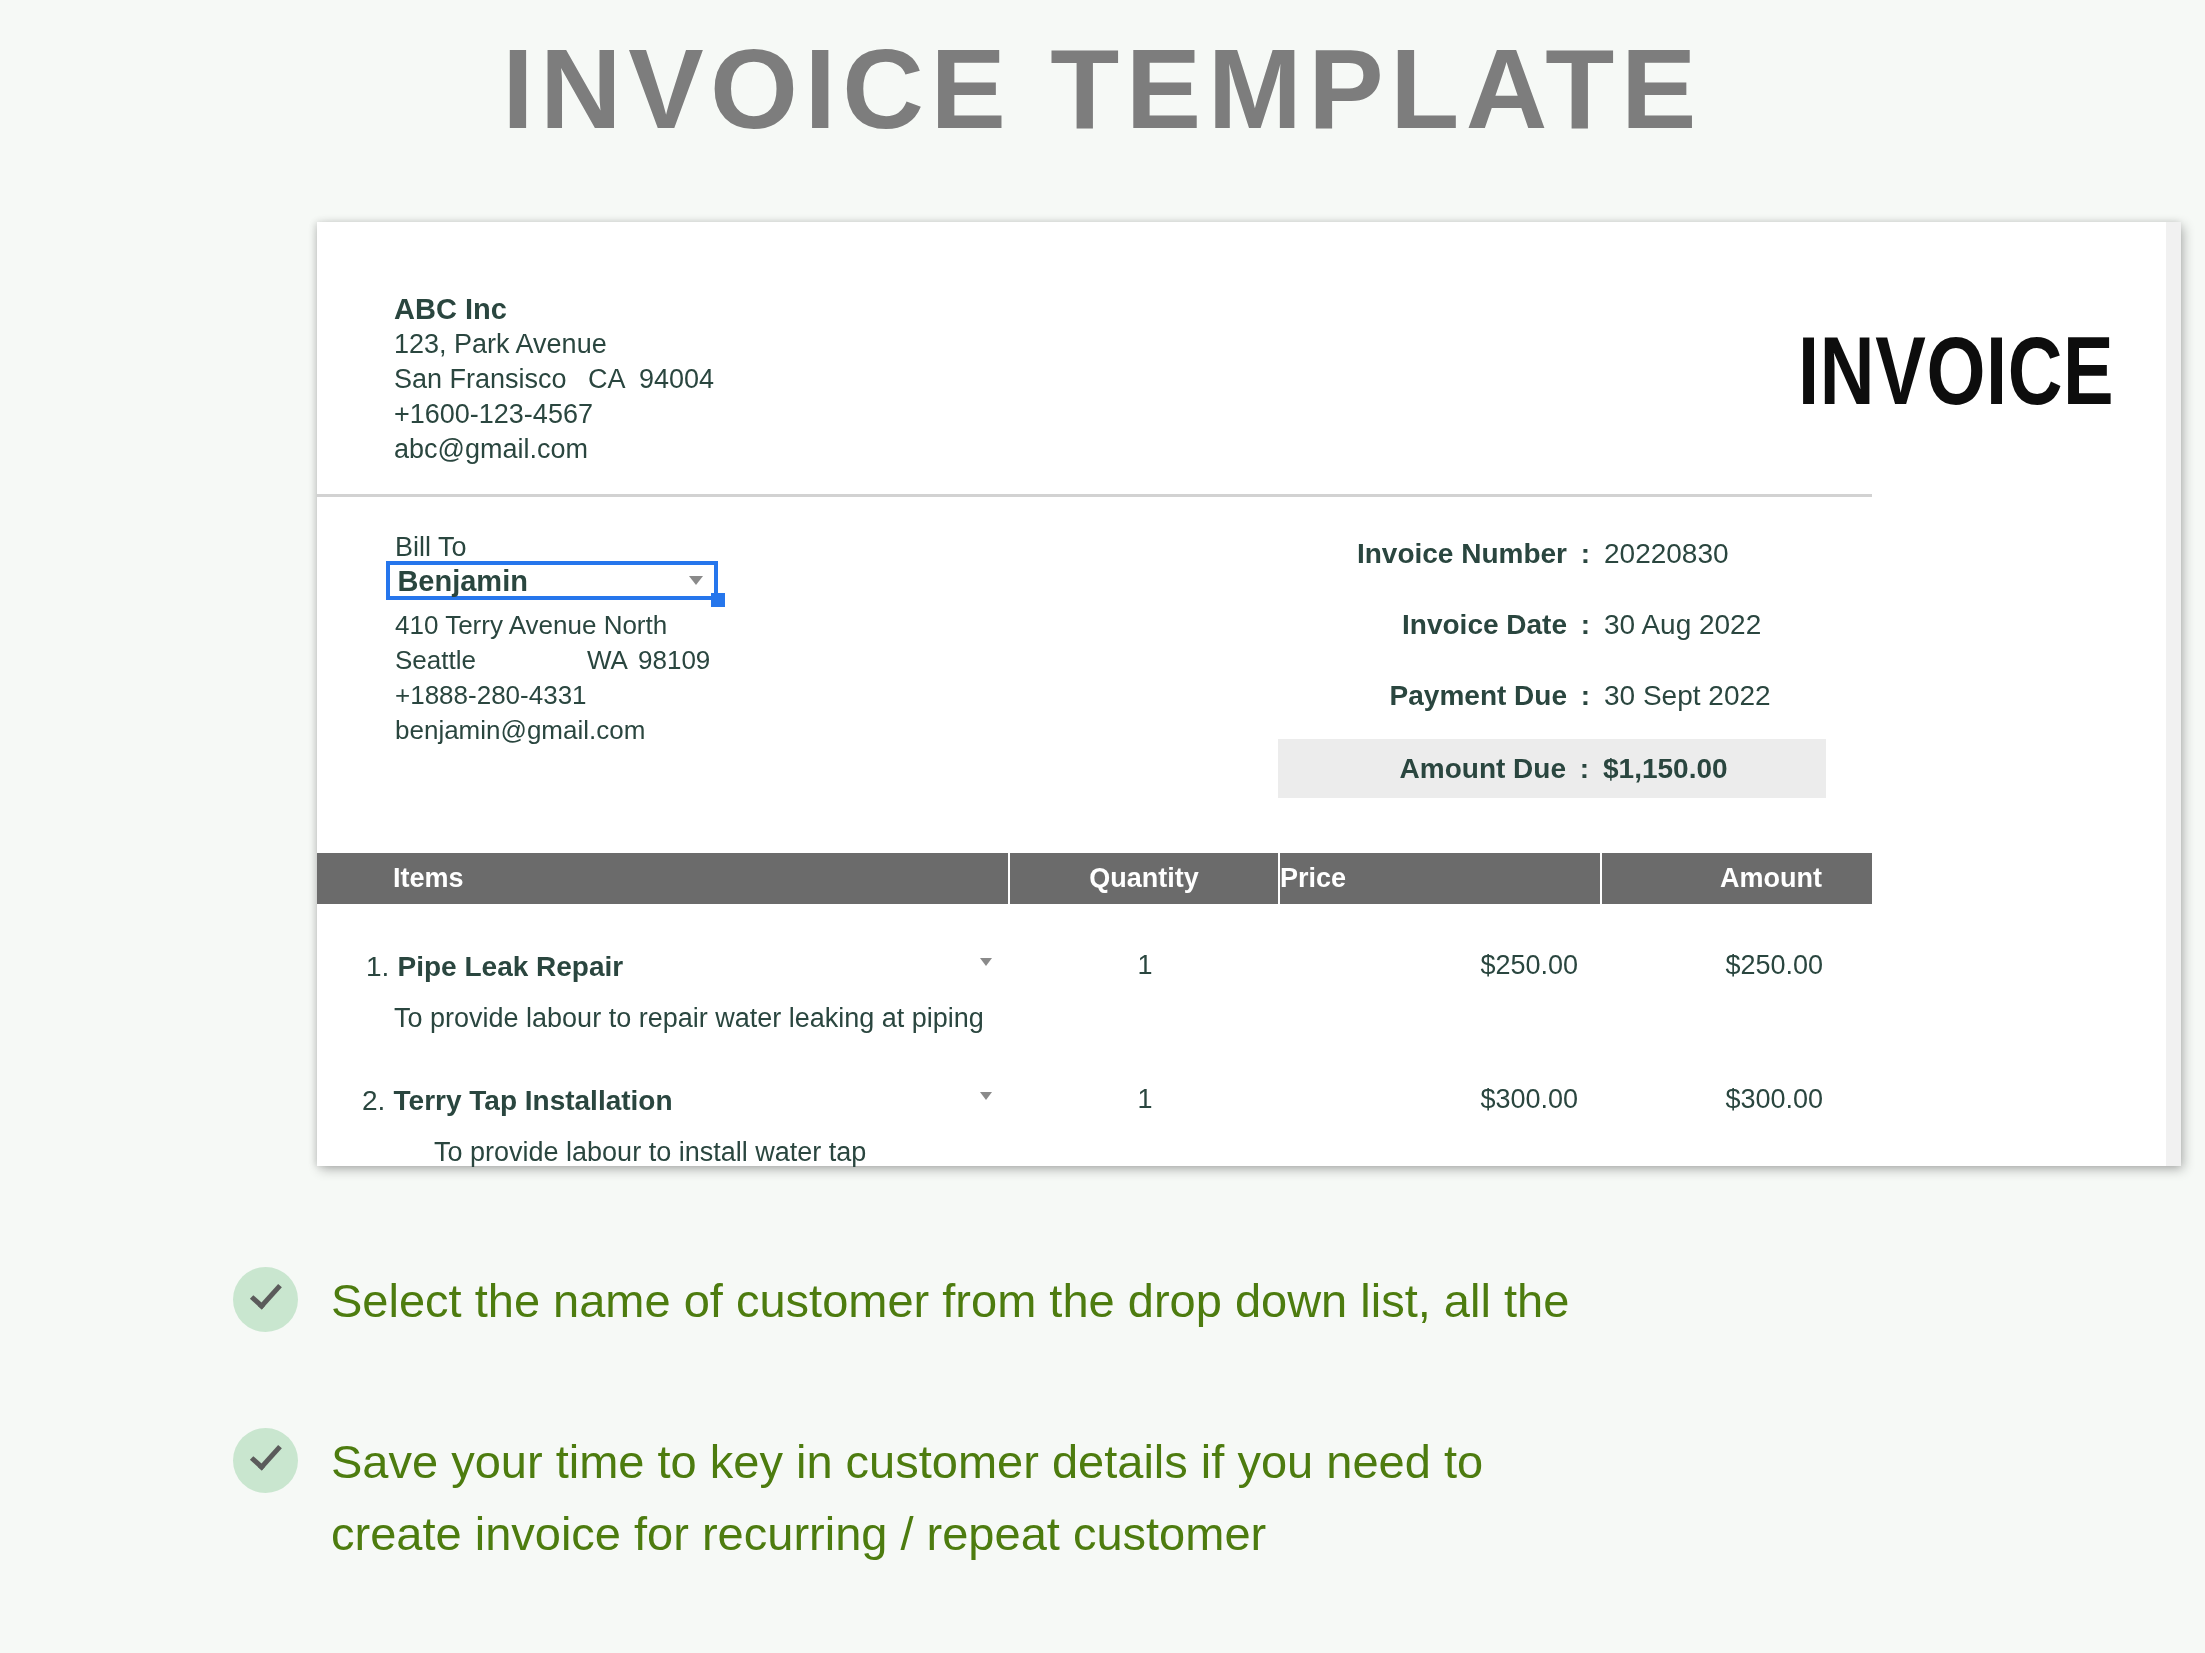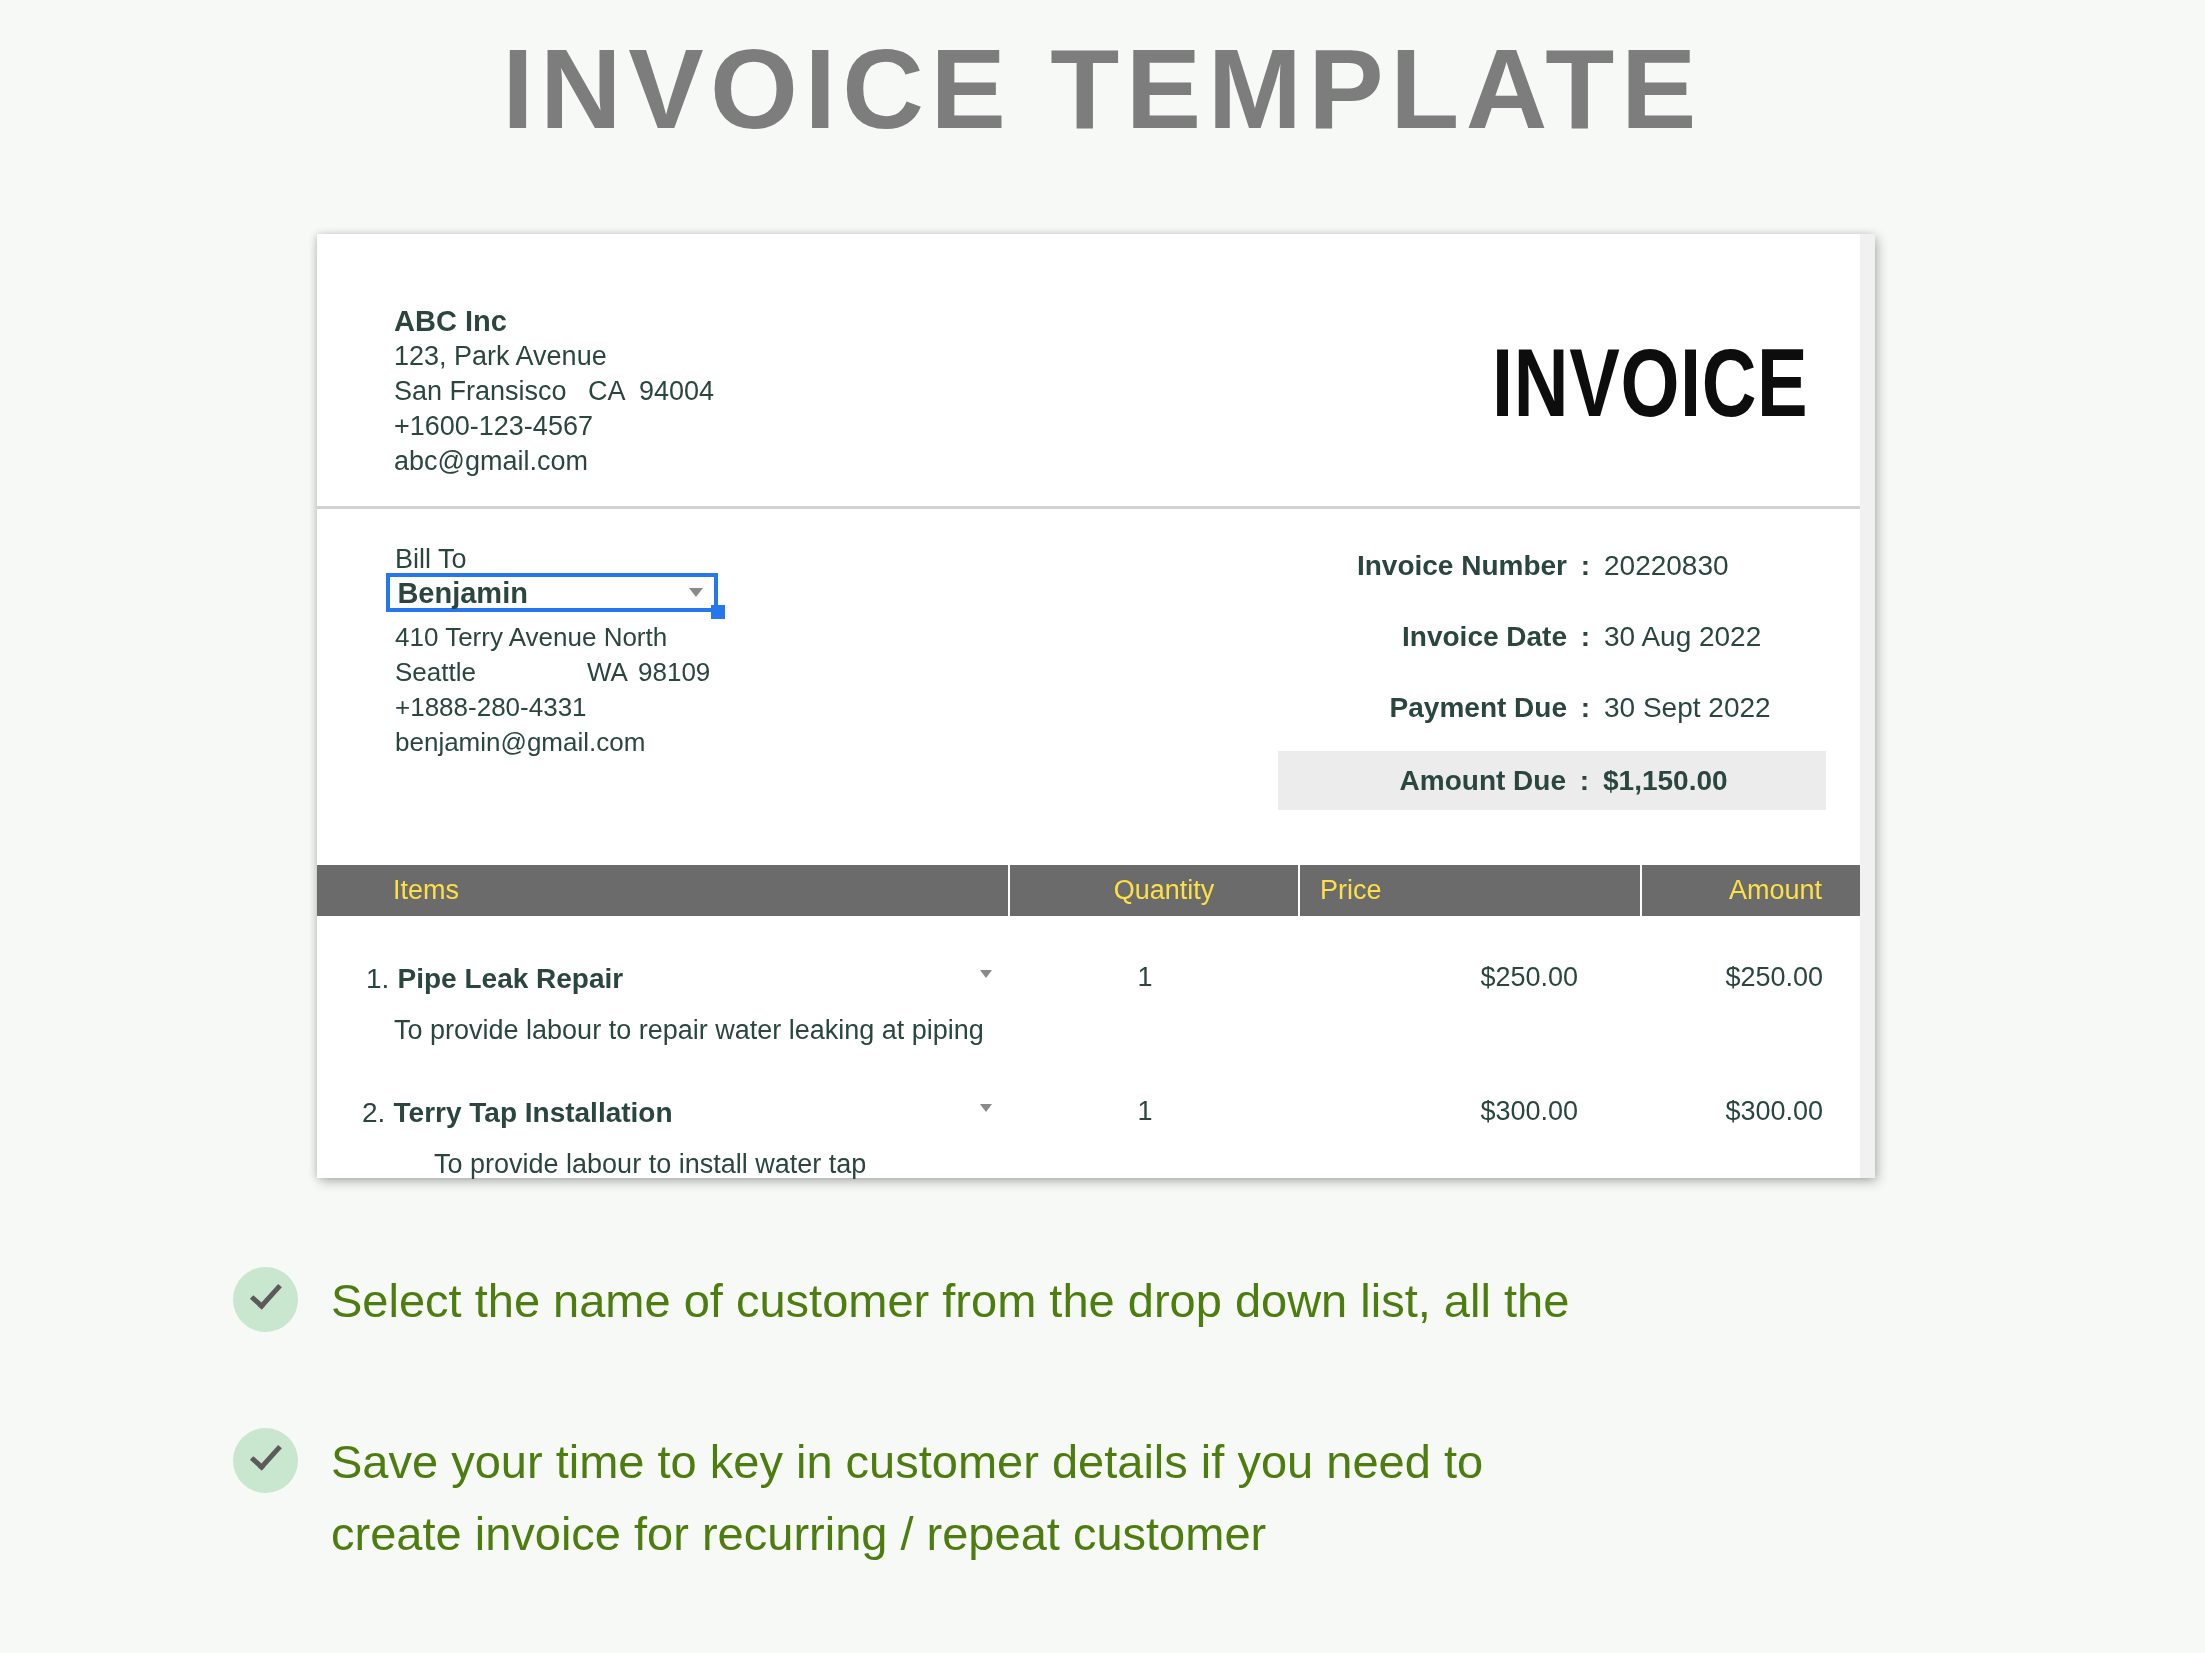--- a/index.html
+++ b/index.html
@@ -15,22 +15,22 @@
   
   .main-title {
     position:absolute; top:28px; left:0; width:100%;
     text-align:center;
     font-size:113px; font-weight:700; letter-spacing:6.5px;
     color:#7d7d7d; line-height:123px; white-space:nowrap;
   }
 
   
   .card {
-    position:absolute; left:317px; top:234px;
-    width:1558px; height:944px;
+    position:absolute; left:317px; top:222px;
+    width:1864px; height:944px;
     background:#ffffff;
     box-shadow: 2.5px 4.1px 11.4px rgba(0,0,0,0.30), -2.5px 0 6.5px rgba(0,0,0,0.10);
   }
   .card-strip {
     position:absolute; right:0; top:0; width:14.7px; height:100%;
     background:#f1f1f1;
   }
 
   
   .company { position:absolute; left:77px; top:70px; font-size:27px; line-height:35px; }
@@ -88,21 +88,21 @@
     font-size:28px;
   }
   .amount-band .m-label { flex:0 0 288px; text-align:right; font-weight:700; }
   .amount-band .m-colon { flex:0 0 37px; text-align:center; font-weight:700; }
   .amount-band .m-value { flex:1 1 auto; font-weight:700; }
 
   
   .thead {
     position:absolute; left:0; top:631px; width:1555px; height:51px;
     background:#6b6b6b; display:flex;
-    color:#fde047; font-size:27px; font-weight:400; line-height:51px;gap:20px;
+    color:#ffffff; font-size:27px; font-weight:700; line-height:51px;
   }
   .thead .th { border-right:2.5px solid #ffffff; }
   .thead .th:last-child { border-right:none; }
   .th-items { flex:0 0 693px; padding-left:76px; text-align:left; }
   .th-qty { flex:0 0 270px; text-align:center; }
   .th-price { flex:0 0 322px; padding-right:22px; }
   .th-amount { flex:1 1 auto; text-align:right; padding-right:50px; }
 
   .row-title { position:absolute; font-size:28px; line-height:33px; white-space:nowrap; }
   .row-title .row-no { font-weight:400; }

